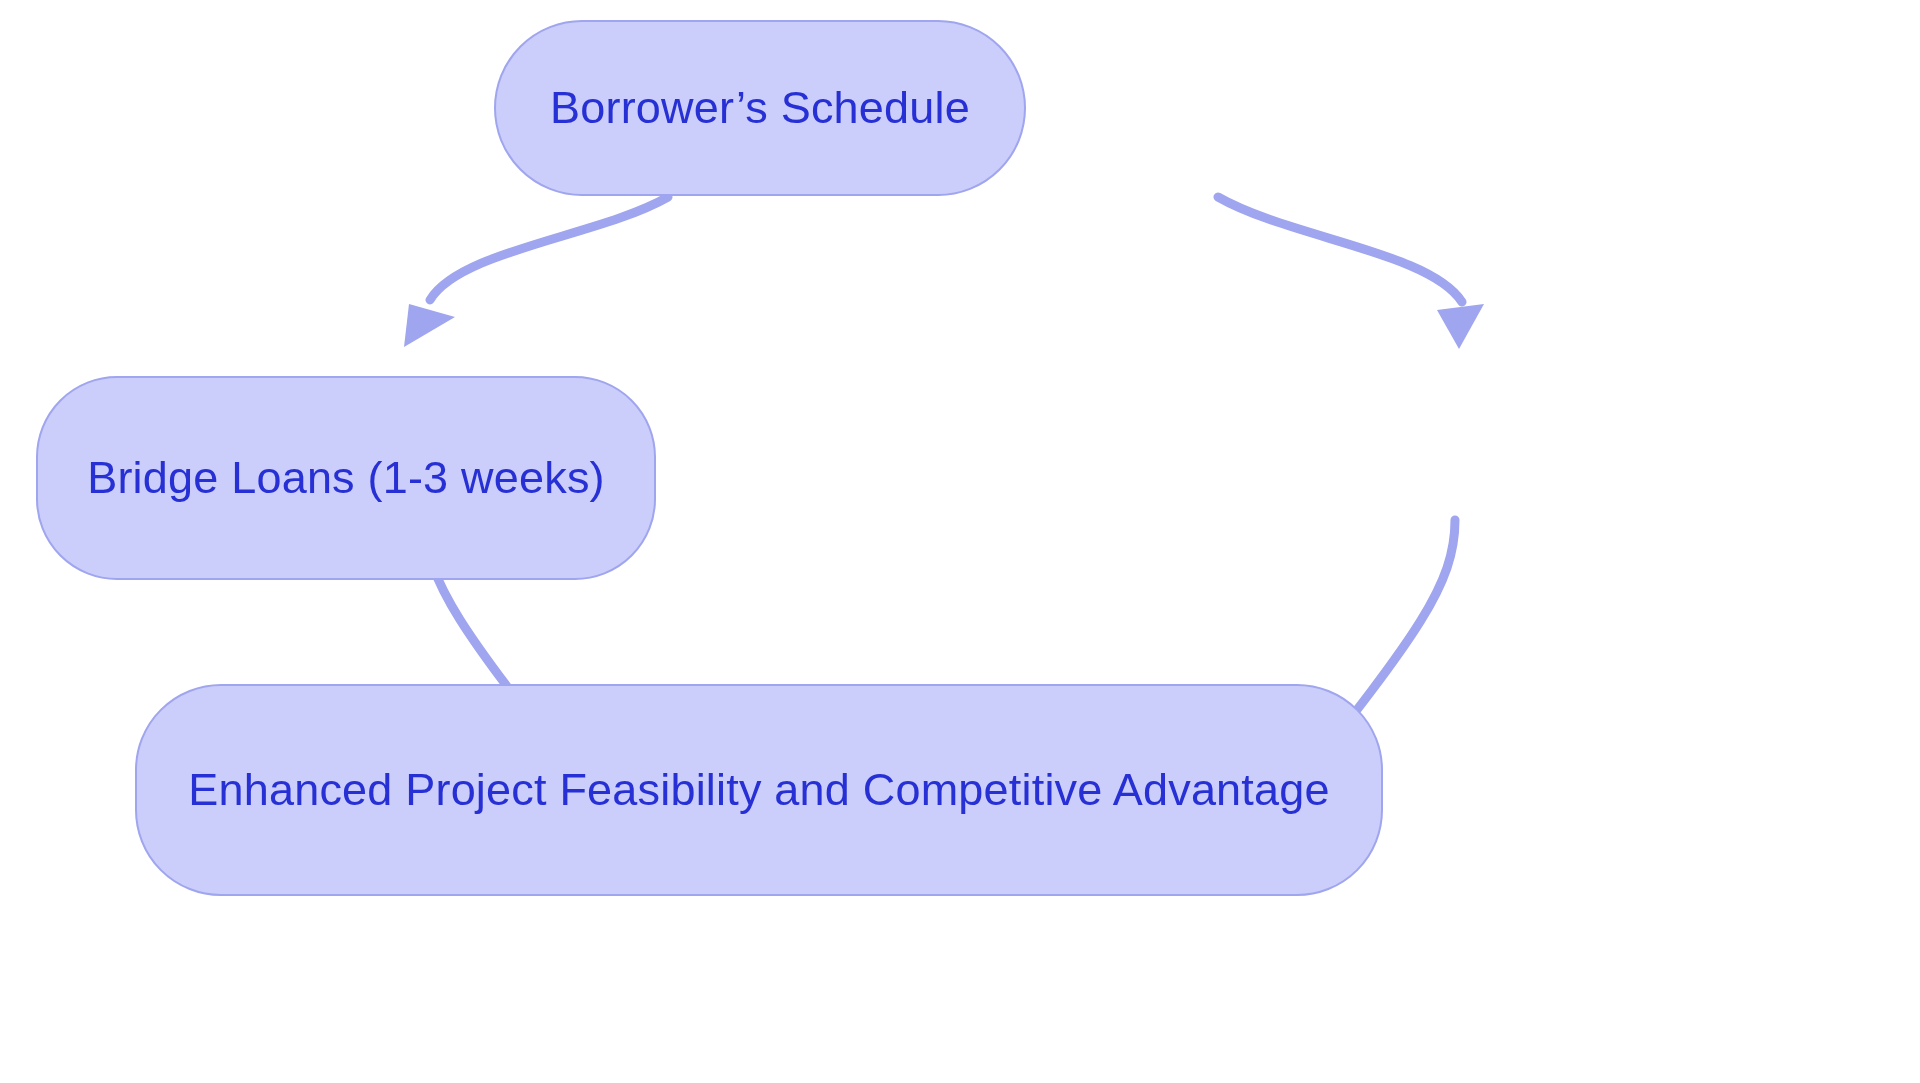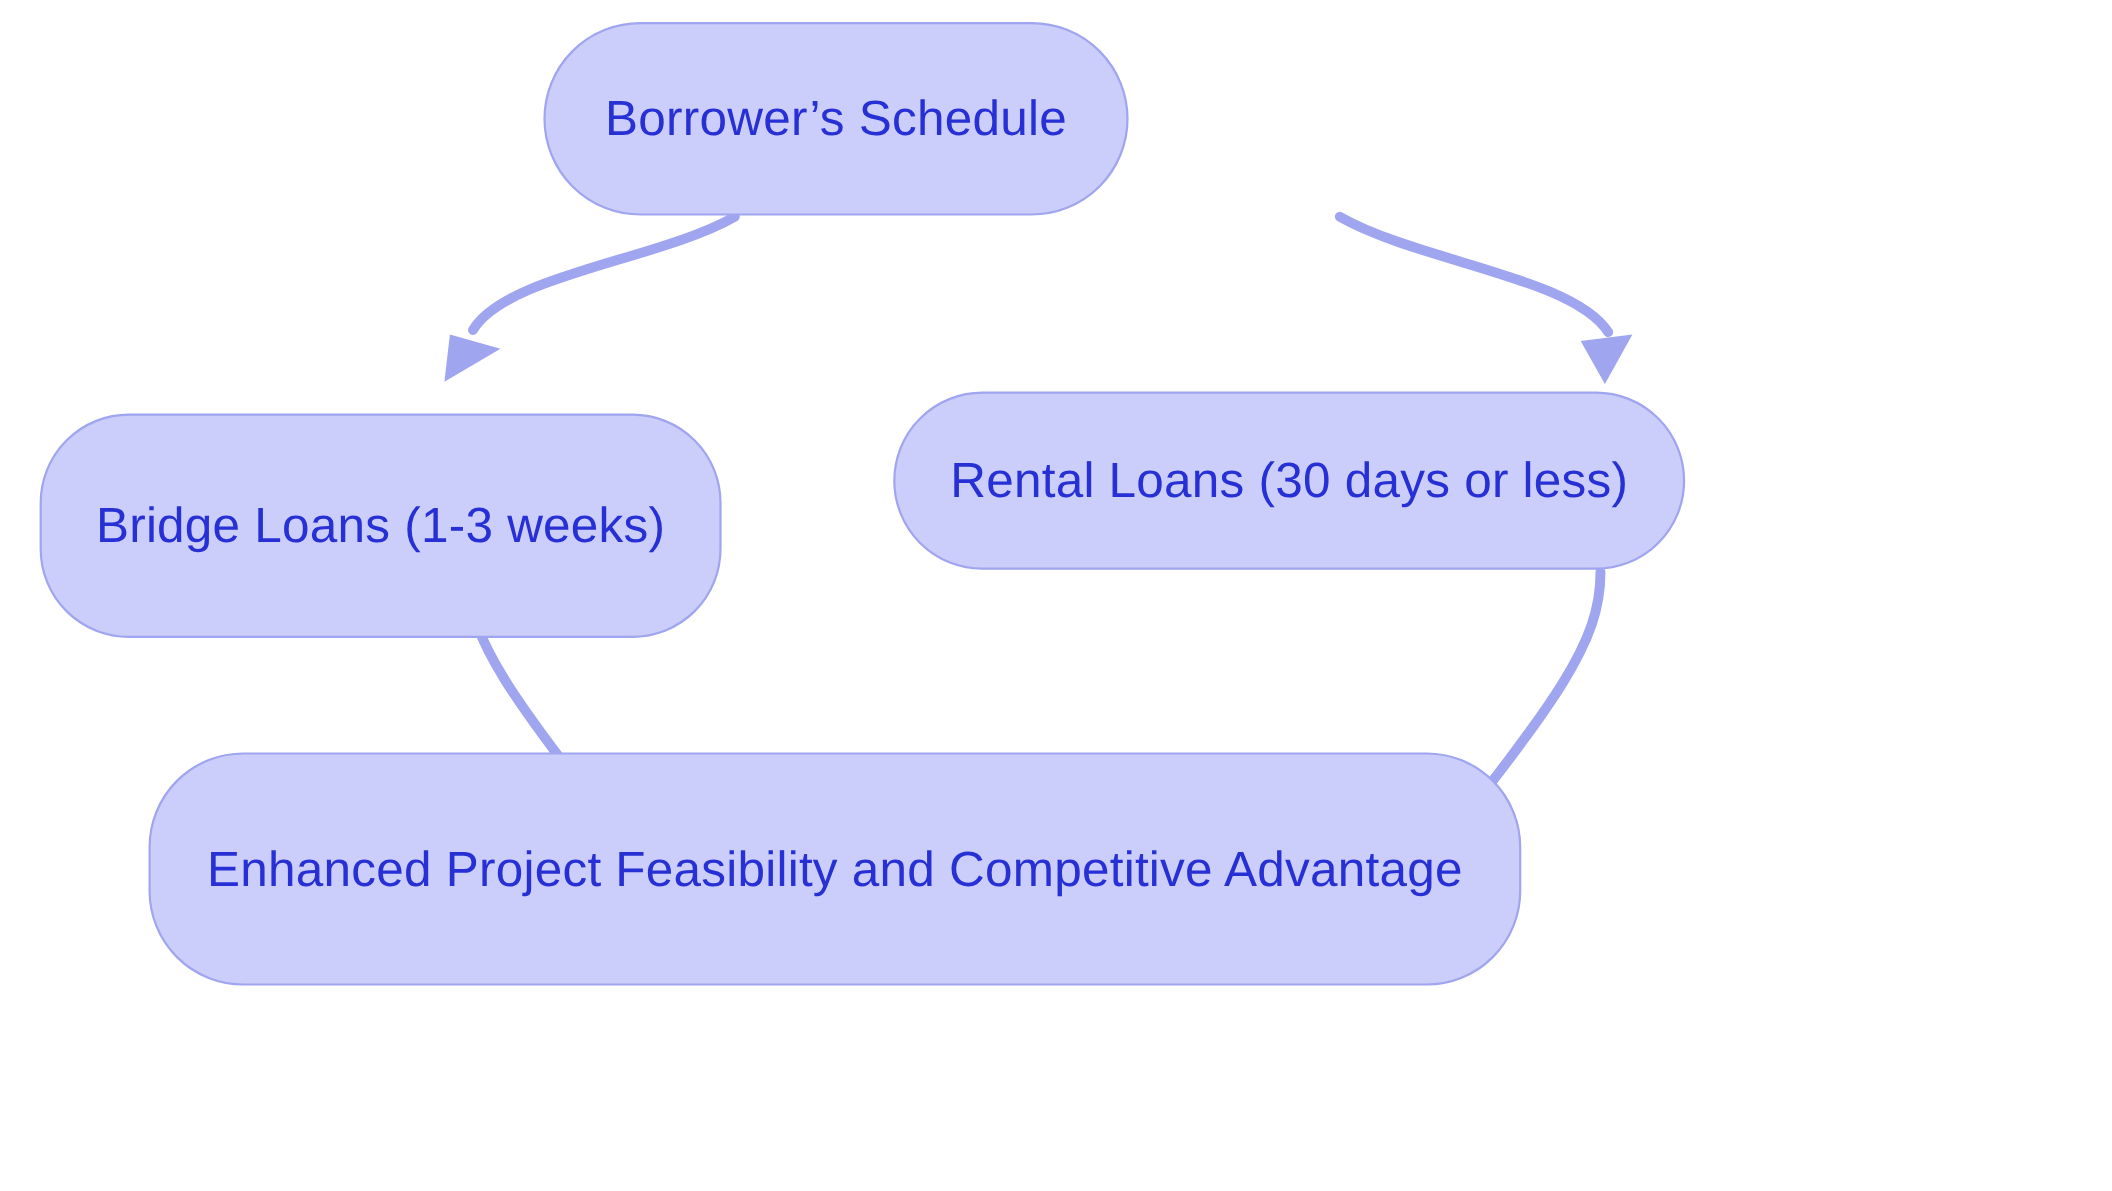--- a/index.html
+++ b/index.html
@@ -109,21 +109,18 @@
   </svg>
 
   <div class="node" id="node-top">
     <span class="node-label">Borrower’s Schedule</span>
   </div>
 
   <div class="node" id="node-left">
     <span class="node-label">Bridge Loans (1-3 weeks)</span>
   </div>
 
-  <div class="node" id="node-right">
-    <span class="node-label">Rental Loans (30 days or less)</span>
-  </div>
 
   <div class="node" id="node-bottom">
     <span class="node-label">Enhanced Project Feasibility and Competitive Advantage</span>
   </div>
 
 </div>
 
 </body></html>

